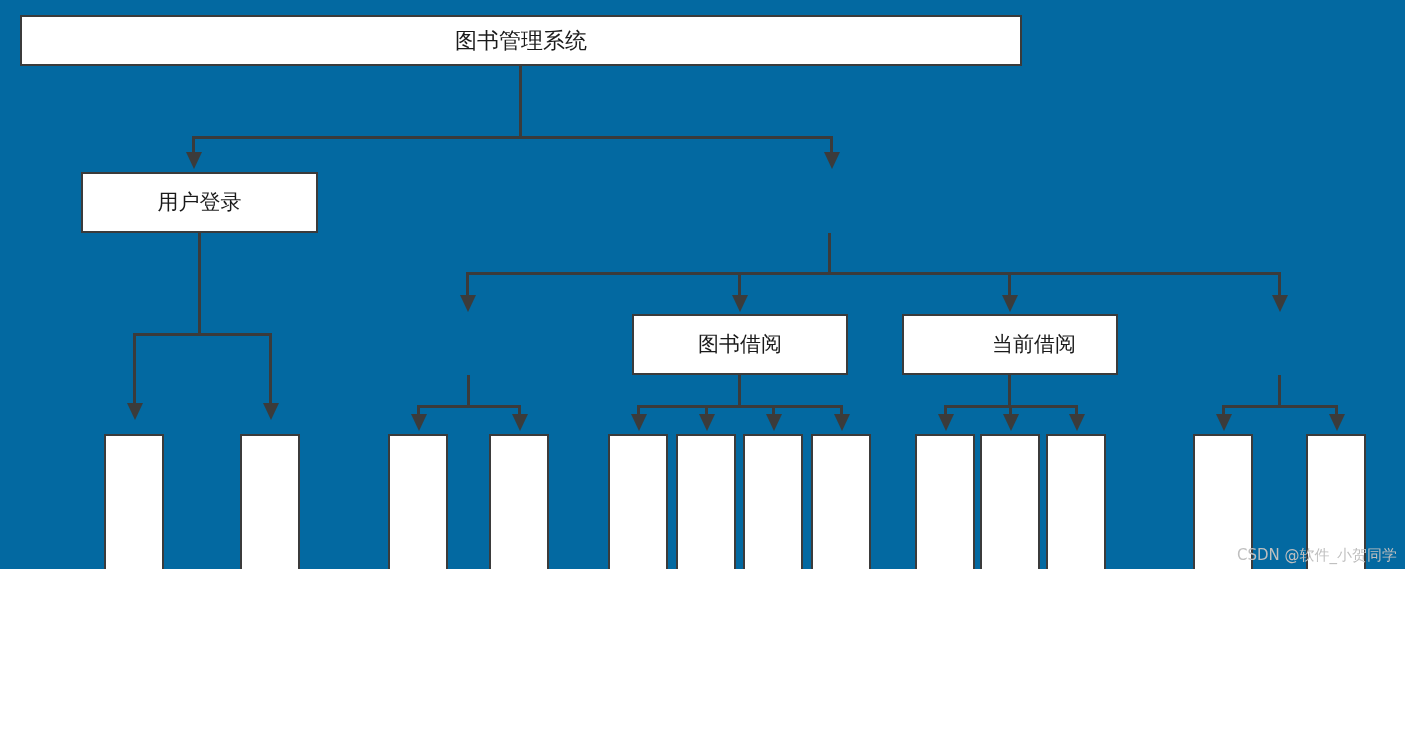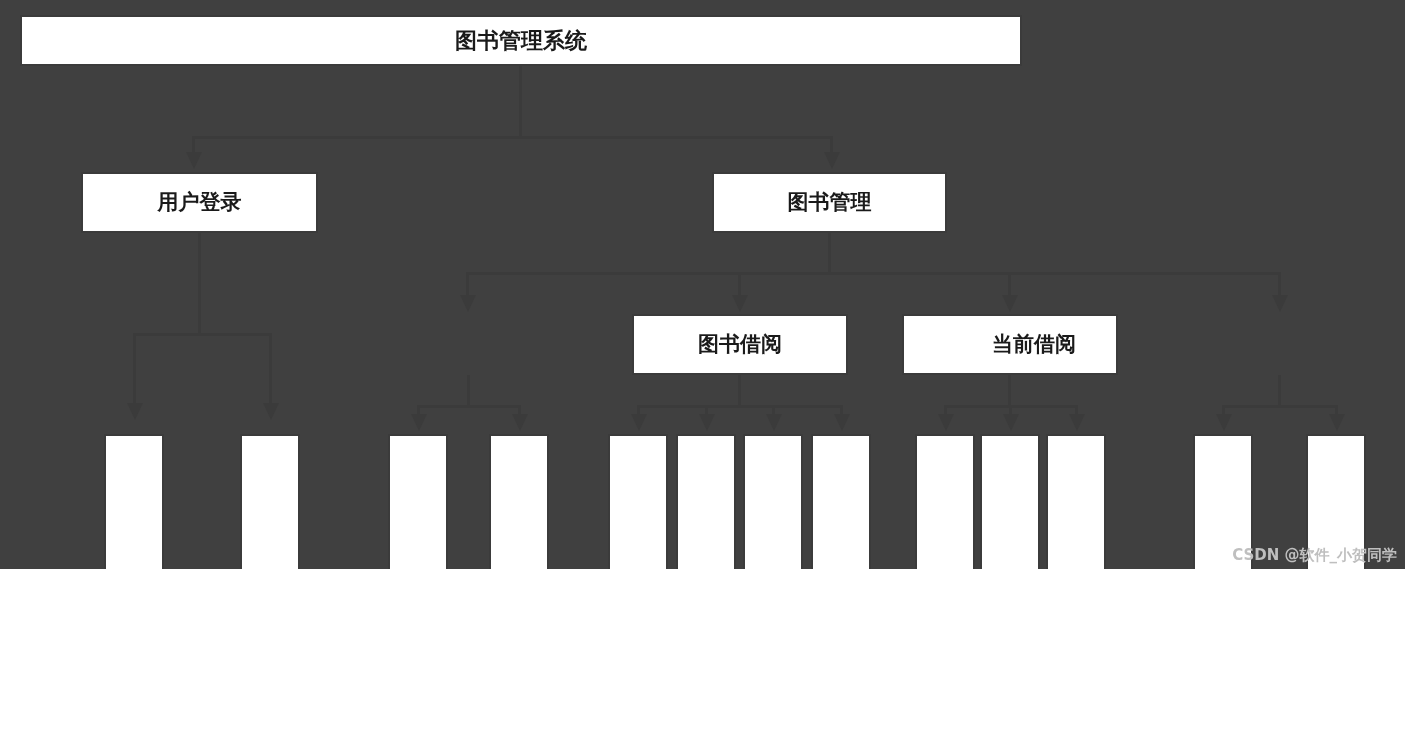--- a/index.html
+++ b/index.html
@@ -4,23 +4,22 @@
 <style>
   html,body{margin:0;padding:0;background:#ffffff;}
   body{
     font-family:"DejaVu Sans","Liberation Sans",sans-serif;
     -webkit-font-smoothing:antialiased;
   }
   #canvas{
     position:relative;
     width:1405px;
     height:569px;
-    background:#404040;
+    background:#0369a1;
     overflow:hidden;
-    font-weight:bold;
   }
   
   .node{
     position:absolute;
     box-sizing:border-box;
     border:2px solid #3b3b3b;
     background:#ffffff;
     display:flex;
     align-items:center;
     justify-content:center;
@@ -90,23 +89,20 @@
 
   <div class="ln v" style="left:192px;top:136px;width:3px;height:18px;"></div>
   <div class="arrow" style="left:186px;top:152px;"></div>
   <div class="ln v" style="left:830px;top:136px;width:3px;height:18px;"></div>
   <div class="arrow" style="left:824px;top:152px;"></div>
 
   <div class="node h" style="left:81px;top:172px;width:237px;height:61px;">
     <span>用户登录</span>
   </div>
 
-  <div class="node h" style="left:712px;top:172px;width:235px;height:61px;">
-    <span>图书管理</span>
-  </div>
 
   <div class="ln v" style="left:198px;top:233px;width:3px;height:102px;"></div>
   <div class="ln h" style="left:133px;top:333px;width:139px;height:3px;"></div>
   <div class="ln v" style="left:133px;top:333px;width:3px;height:72px;"></div>
   <div class="arrow" style="left:127px;top:403px;"></div>
   <div class="ln v" style="left:269px;top:333px;width:3px;height:72px;"></div>
   <div class="arrow" style="left:263px;top:403px;"></div>
 
   <div class="ln v" style="left:828px;top:233px;width:3px;height:42px;"></div>
   <div class="ln h" style="left:466px;top:272px;width:815px;height:3px;"></div>

